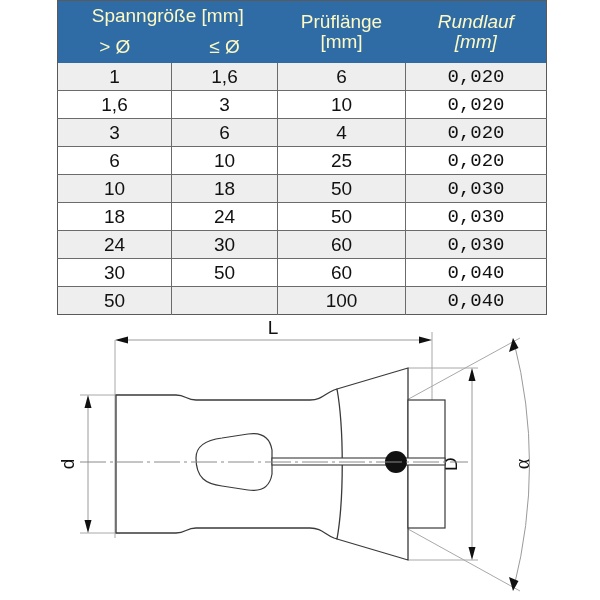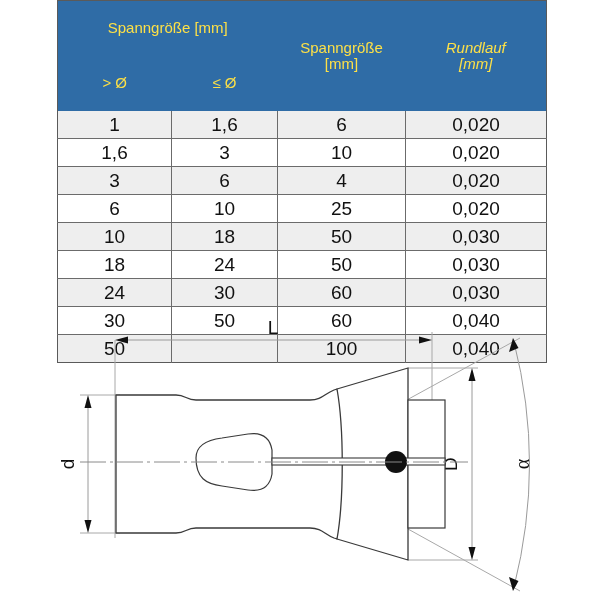--- a/index.html
+++ b/index.html
@@ -28,25 +28,25 @@
     width: 489px;
     border: 1px solid #5a5a5a;
   }
   table.spec col.c1 { width: 114px; }
   table.spec col.c2 { width: 106px; }
   table.spec col.c3 { width: 128px; }
   table.spec col.c4 { width: 141px; }
 
   table.spec thead th {
     background: #2f6ca6;
-    color: #fde047;
+    color: #fef9c3;
     font-weight: normal;
-    font-size: 15px;
+    font-size: 19px;
     line-height: 1.05;
-    padding: 12px;
+    padding: 0;
     text-align: center;
     vertical-align: middle;
     border: none;
   }
   th.hdr-group {
     border-bottom: 1px solid #1c4c79;
     height: 30px;
   }
   th.hdr-sub {
     height: 32px;
@@ -66,21 +66,21 @@
   table.spec tbody td {
     font-size: 19px;
     color: #111111;
     text-align: center;
     height: 27px;
     padding: 0;
     border-right: 1px solid #6b6b6b;
     border-bottom: 1px solid #6b6b6b;
     background: #ffffff;
   }
-  table.spec tbody td:last-child { border-right: none; }
+  table.spec tbody td:last-child { border-right: none; font-family: Liberation Mono, monospace; }
   table.spec tbody tr:last-child td { border-bottom: none; }
   table.spec tbody tr.odd td { background: #eeeeee; }
   table.spec tbody tr.even td { background: #ffffff; }
 
   
   #drawing {
     position: absolute;
     left: 0;
     top: 310px;
     width: 600px;
@@ -96,21 +96,21 @@
     <colgroup>
       <col class="c1">
         <col class="c2">
         <col class="c3">
         <col class="c4">
     </colgroup>
     <thead>
       <tr>
         <th class="hdr-group hdr-span" colspan="2">Spanngröße [mm]</th>
         <th class="hdr-tall" rowspan="2">
-          <span class="hdr-line">Spanngröße</span>
+          <span class="hdr-line">Prüflänge</span>
           <span class="hdr-line">[mm]</span>
         </th>
         <th class="hdr-tall" rowspan="2">
           <span class="hdr-line">Rundlauf</span>
           <span class="hdr-line">[mm]</span>
         </th>
       </tr>
       <tr>
         <th class="hdr-sub">&gt; Ø</th>
         <th class="hdr-sub">≤ Ø</th>

